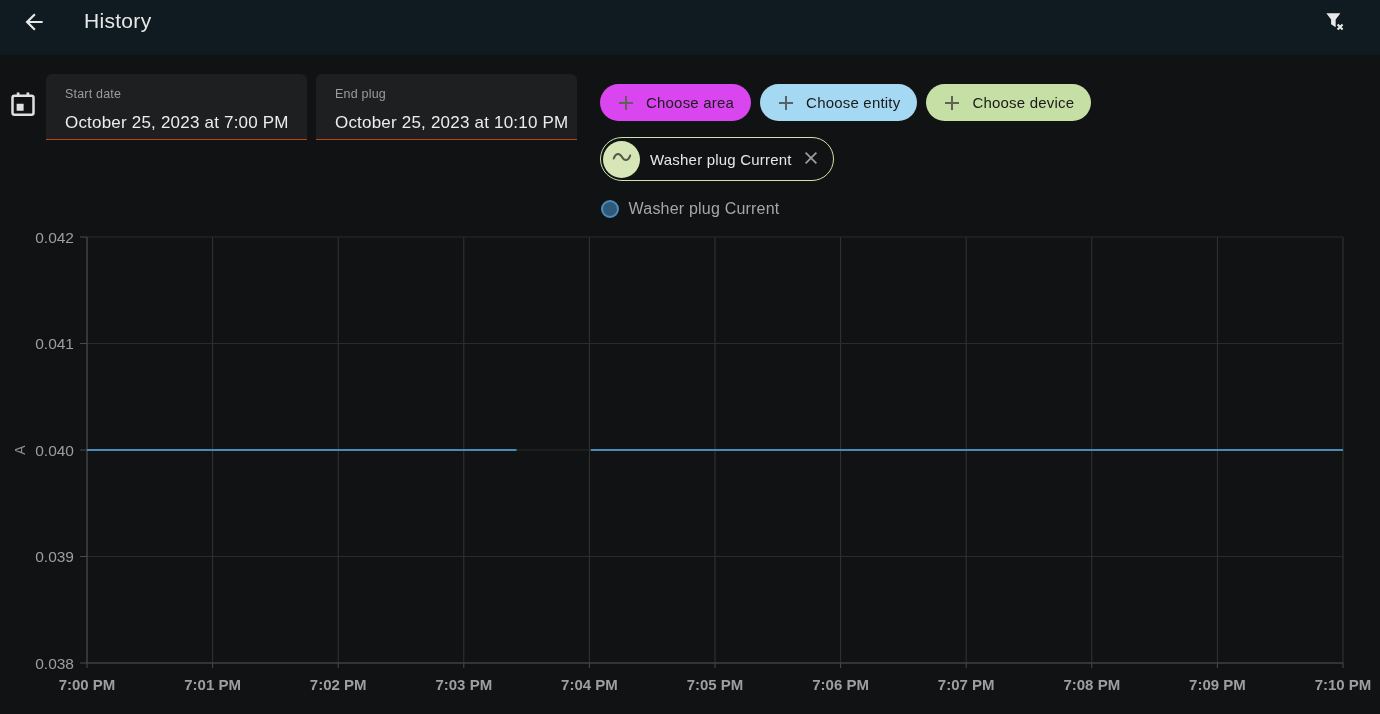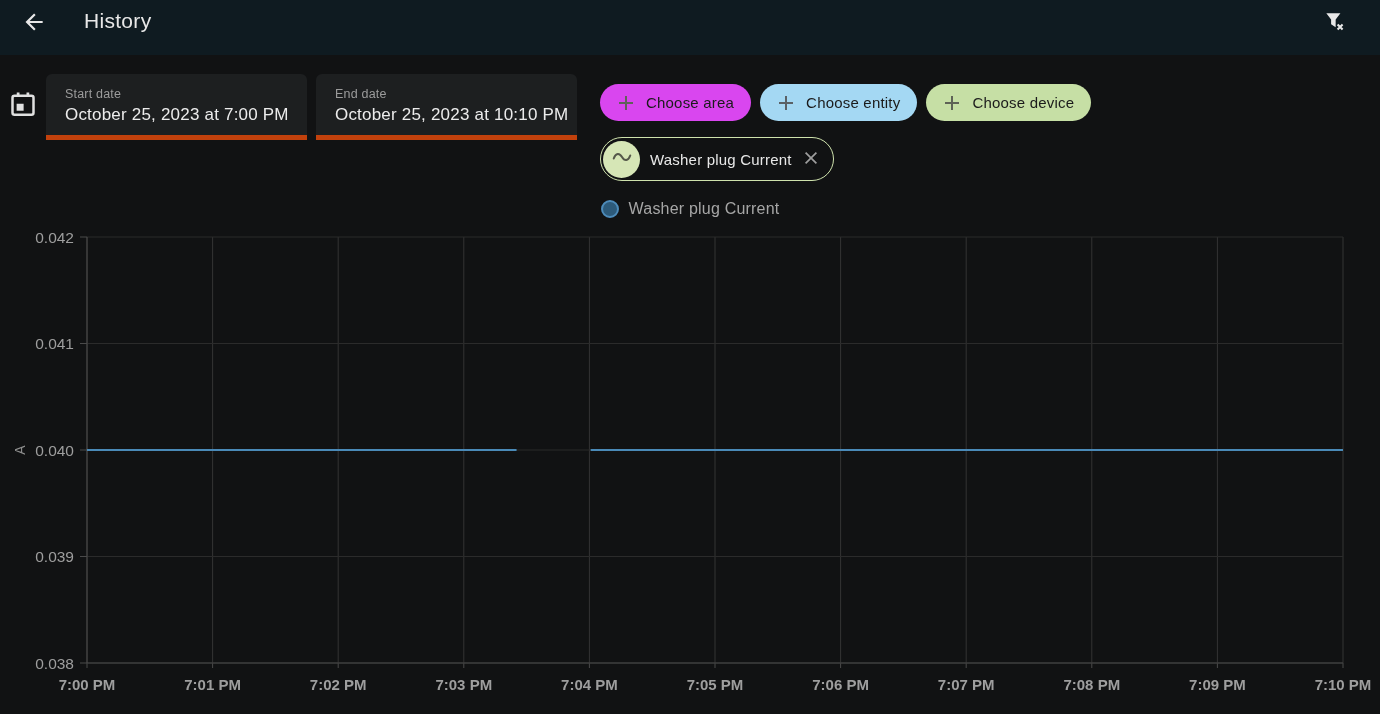--- a/index.html
+++ b/index.html
@@ -26,26 +26,26 @@
     font-size:21px;font-weight:400;color:#e8e8e8;line-height:28px;letter-spacing:.3px;
   }
   .filter-btn{position:absolute;right:67px;top:0;}
   .refresh-btn{position:absolute;right:11px;top:0;}
 
   
   .calendar-wrap{position:absolute;left:8px;top:90px;width:30px;height:30px;}
   .date-field{
     position:absolute;top:74px;width:261px;height:66px;
     background:var(--field_bg,#1d1f20);
-    border-bottom:5px solid #c2410c;
+    border-bottom:1px solid #c2410c;
     border-radius:6px 6px 0 0;
     box-sizing:border-box;padding:13px 0 0 19px;cursor:pointer;
   }
   .date-field .fld-label{display:block;font-size:12.5px;color:#9c9c9c;letter-spacing:.2px;}
-  .date-field .fld-value{display:block;margin-top:4px;font-size:17px;color:#ececec;letter-spacing:.2px;}
+  .date-field .fld-value{display:block;margin-top:12px;font-size:17px;color:#ececec;letter-spacing:.2px;}
   .start-field{left:46px;}
   .end-field{left:316px;}
 
   
   .chip-row{position:absolute;left:600px;top:84px;display:flex;gap:9px;}
   .chip{
     display:inline-flex;align-items:center;height:37px;border:none;cursor:pointer;
     border-radius:19px;padding:0 17px;font-family:inherit;
     font-size:15px;color:var(--chip_text,#1b1b1b);letter-spacing:.2px;
   }
@@ -121,21 +121,21 @@
       <rect x="14.8" y="2" width="2.2" height="3.6" fill="#e0e0e0"></rect>
       <rect x="6.9" y="11" width="5.6" height="5.6" fill="#e0e0e0"></rect>
     </svg>
   </span>
 
   <div class="date-field start-field">
     <span class="fld-label">Start date</span>
     <span class="fld-value">October 25, 2023 at 7:00 PM</span>
   </div>
   <div class="date-field end-field">
-    <span class="fld-label">End date</span>
+    <span class="fld-label">End plug</span>
     <span class="fld-value">October 25, 2023 at 10:10 PM</span>
   </div>
 
   <div class="chip-row">
     <button class="chip" style="background: #d946ef;">
       <span class="plus">
         <svg width="18" height="18" viewBox="0 0 18 18">
             <path stroke="#61615a" stroke-width="2" d="M9,2V16 M2,9H16"></path>
           </svg>
       </span>

